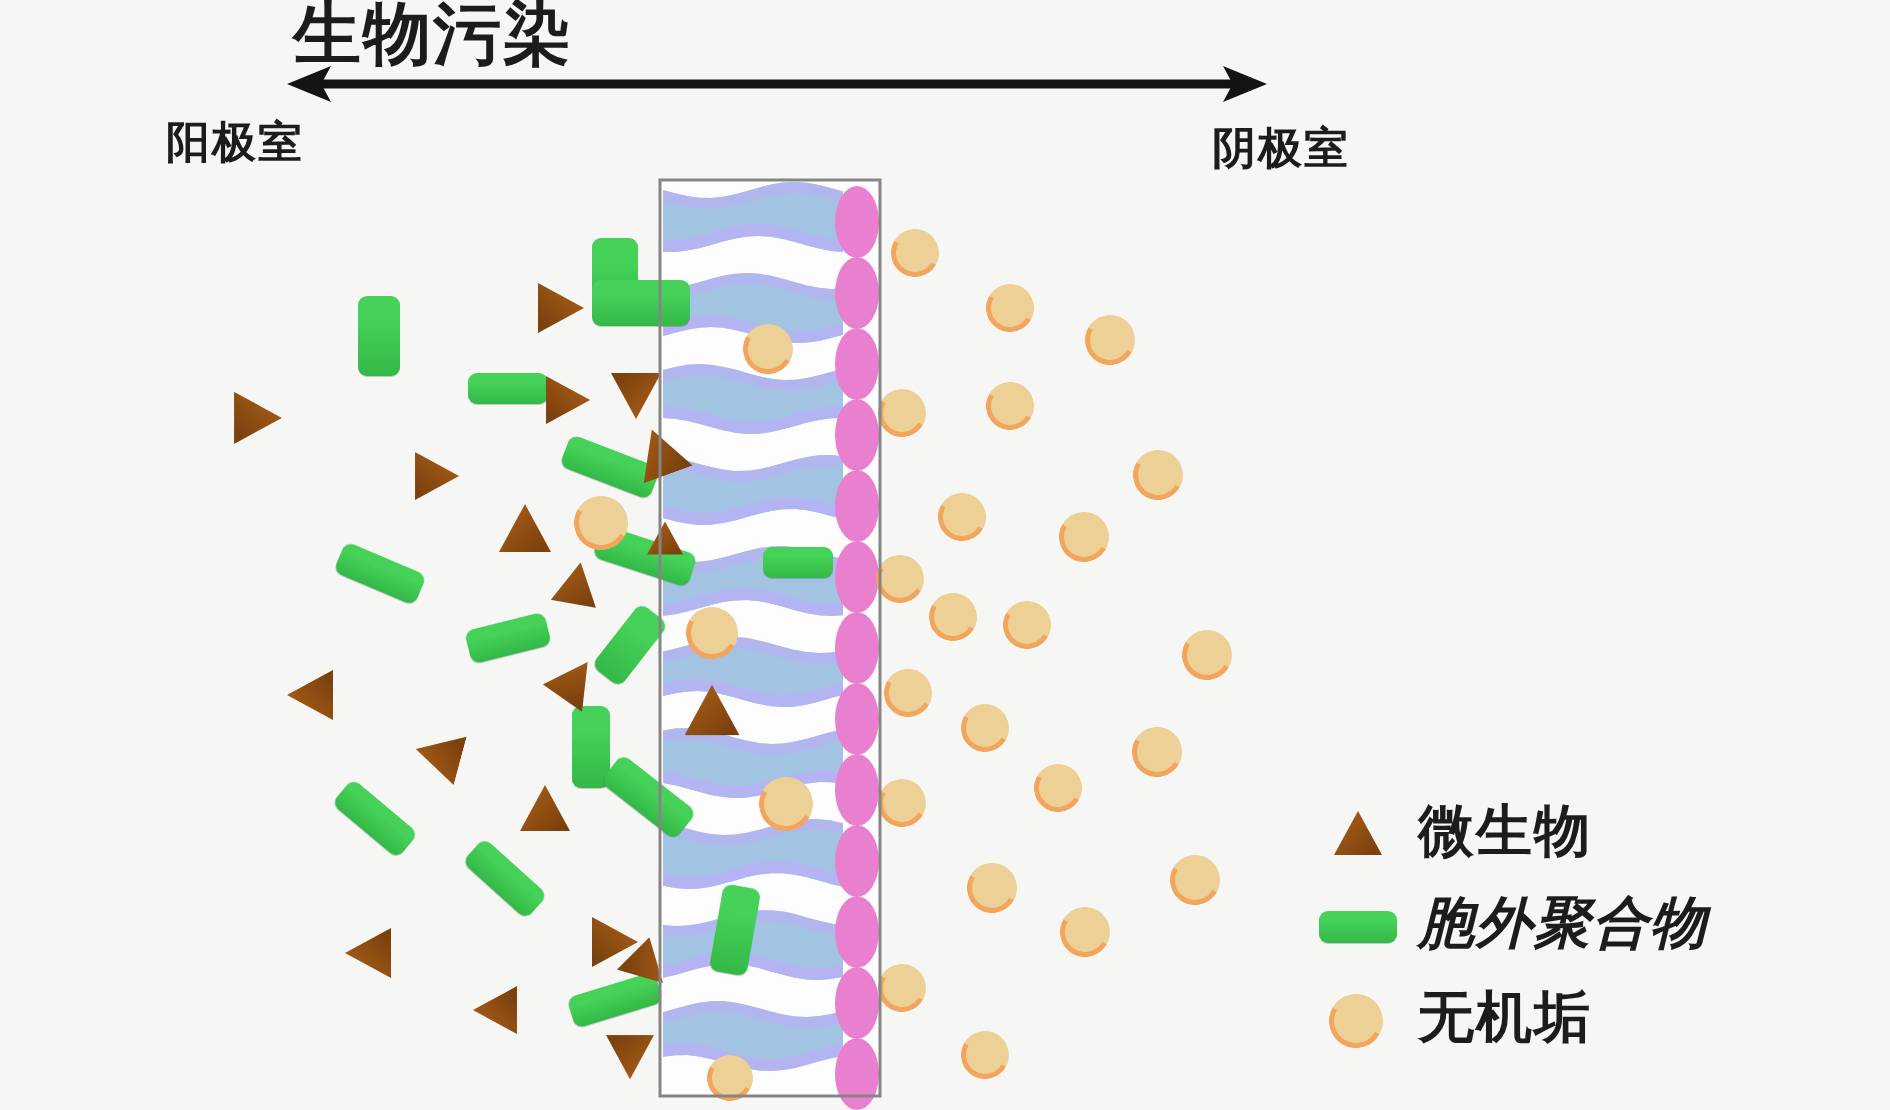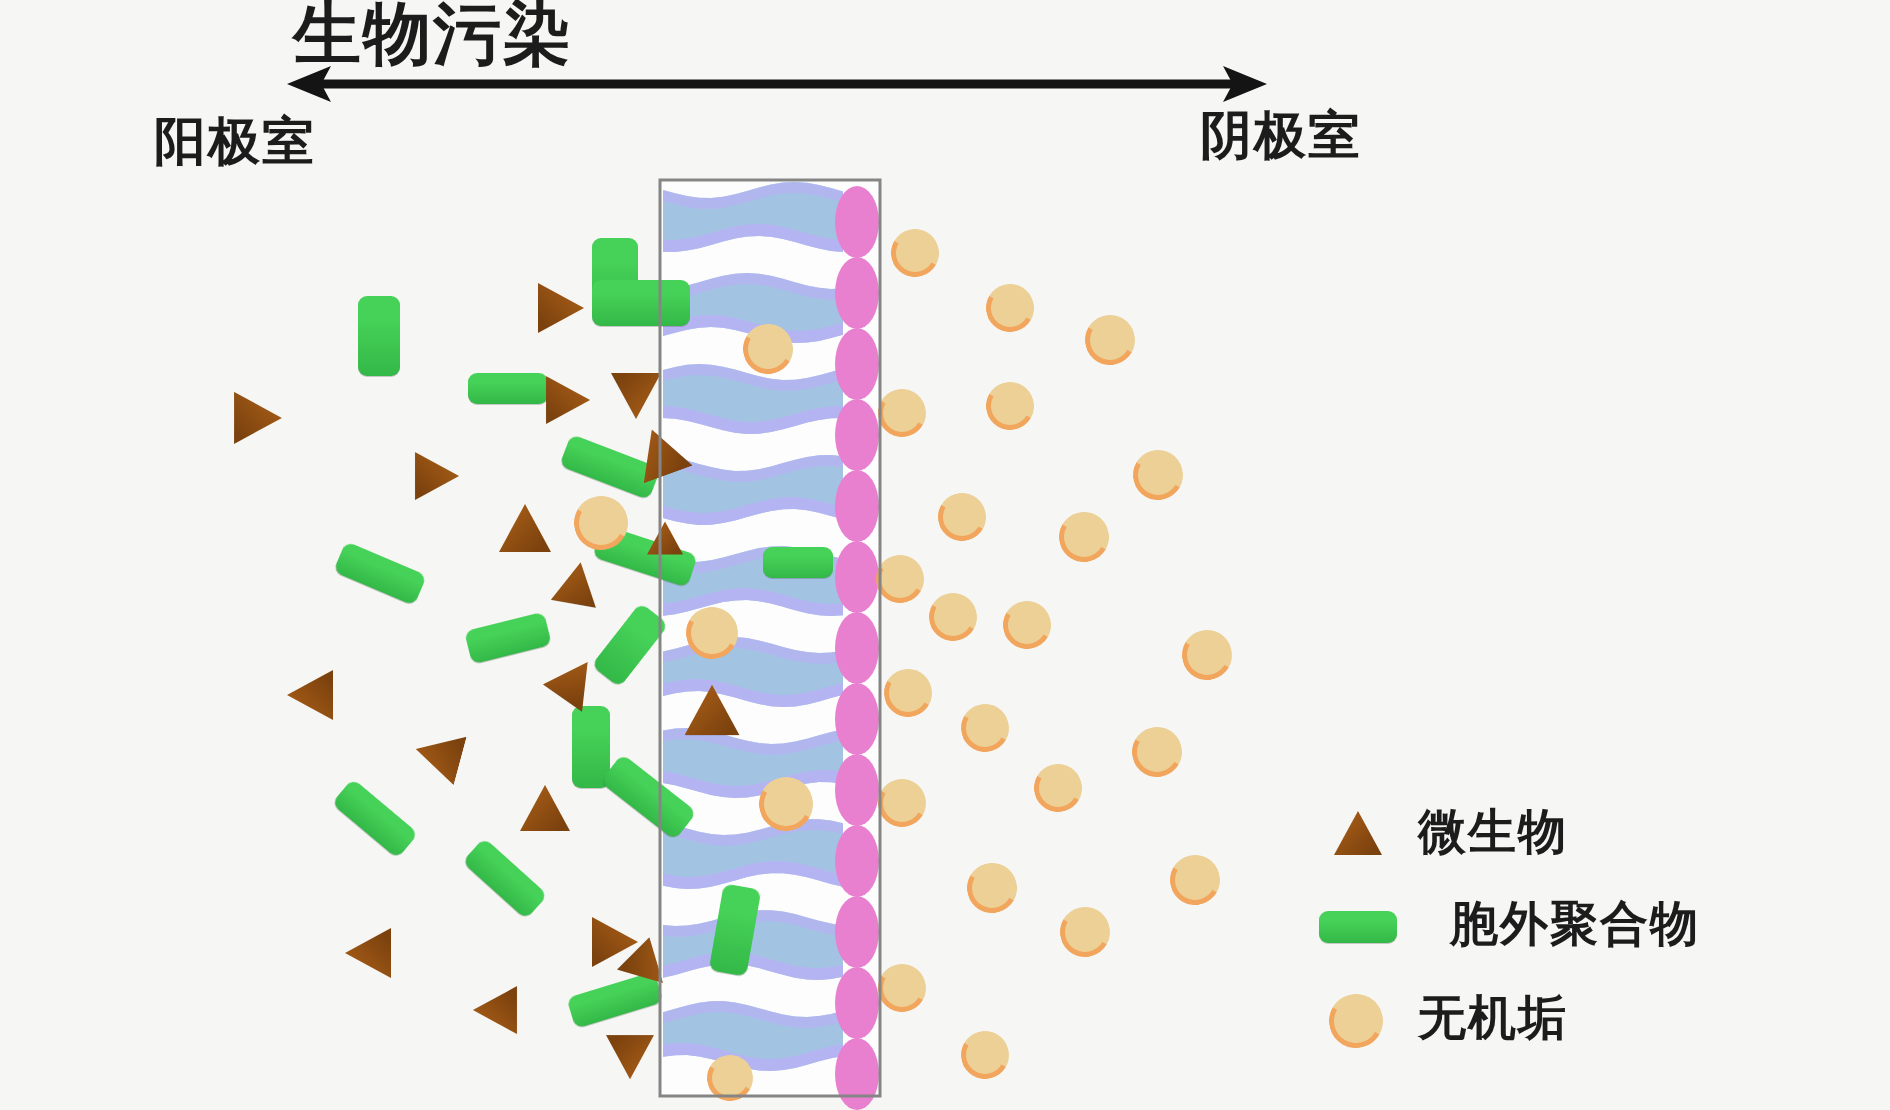--- a/index.html
+++ b/index.html
@@ -2,34 +2,34 @@
 <html><head>
 <meta charset="utf-8">
 <style>
   html,body{margin:0;padding:0;background:#f6f6f4;}
   #stage{position:relative;width:1890px;height:1110px;overflow:hidden;
          background:#f6f6f4;font-family:"Liberation Serif","DejaVu Serif",serif;color:#1c1c1c;}
   svg.layer{position:absolute;left:0;top:0;}
   .txt{position:absolute;transform:translate(-50%,-50%);white-space:nowrap;
        font-weight:600;letter-spacing:2px;}
   .top-label{font-size:68px;}
-  .zone-label{font-size:52px;}
+  .zone-label{font-size:44px;}
   #scatter{position:absolute;left:0;top:0;width:100%;height:100%;}
   .tri{position:absolute;transform-origin:center;
        clip-path:polygon(50% 0%,100% 100%,0% 100%);
        background:linear-gradient(135deg,#a25a16 20%,#7c420e 85%);
        filter:drop-shadow(1px 1px 0 rgba(50,50,50,.4));}
   .rod{position:absolute;border-radius:9px;
        background:linear-gradient(180deg,#46d158 30%,#33b847 100%);
        filter:drop-shadow(0 1px 0 rgba(60,60,60,.25));}
   .circ{position:absolute;border-radius:50%;box-sizing:border-box;
         background:#ecd095;border:5px solid transparent;
         border-bottom-color:#f2a55c;border-left-color:#f2a55c;
         transform:translate(-50%,-50%) rotate(-15deg) !important;}
-  .legend-label{position:absolute;transform:translate(0,-50%);font-size:48px;font-weight:600;letter-spacing:2px;}
+  .legend-label{position:absolute;transform:translate(0,-50%);font-size:56px;font-weight:600;letter-spacing:2px;}
 </style>
 </head>
 <body>
 
 <div id="stage">
 
   <svg class="layer" id="svg-under" width="1890" height="1110" viewBox="0 0 1890 1110">
       <rect x="660" y="180" width="220" height="916" fill="#fdfdfe"></rect>
       <path d="M663,190.0 L675,193.3 L687,196.1 L699,197.7 L711,197.9 L723,196.7 L735,194.2 L747,191.0 L759,187.6 L771,184.6 L783,182.6 L795,182.0 L807,182.8 L819,185.0 L831,188.0 L843,191.4 L843,252.0 L831,250.9 L819,248.6 L807,245.5 L795,242.1 L783,239.0 L771,236.8 L759,236.0 L747,236.6 L735,238.6 L723,241.5 L711,244.9 L699,248.2 L687,250.6 L675,251.9 L663,251.7 Z" fill="#a3c3e3"></path>
       <path d="M663,190.0 L675,193.3 L687,196.1 L699,197.7 L711,197.9 L723,196.7 L735,194.2 L747,191.0 L759,187.6 L771,184.6 L783,182.6 L795,182.0 L807,182.8 L819,185.0 L831,188.0 L843,191.4 L843,202.4 L831,199.0 L819,196.0 L807,193.8 L795,193.0 L783,193.6 L771,195.6 L759,198.6 L747,202.0 L735,205.2 L723,207.7 L711,208.9 L699,208.7 L687,207.1 L675,204.3 L663,201.0 Z" fill="#b8b1f4" opacity="0.65"></path>
@@ -144,24 +144,24 @@
   <svg class="layer" id="svg-over" width="1890" height="1110" viewBox="0 0 1890 1110">
       <rect x="660" y="180" width="220" height="916" fill="none" stroke="#858585" stroke-width="3"></rect>
       <line x1="319" y1="84" x2="1235" y2="84" stroke="#141414" stroke-width="9"></line>
       <path d="M287,84 L331,66 L321.32,84 L331,102 Z" fill="#141414"></path>
       <path d="M1267,84 L1223,66 L1232.68,84 L1223,102 Z" fill="#141414"></path>
     </svg>
 
   <div class="txt top-label" style="left:433px;top:34px;">生物污染</div>
 
   <div class="txt zone-label" style="left:235px;top:142px;">阳极室</div>
-  <div class="txt zone-label" style="left:1281px;top:136px;">阴极室</div>
+  <div class="txt zone-label" style="left:1281px;top:148px;">阴极室</div>
 
   <div id="legend">
     <div class="legend-label" style="left:1418px;top:832px;">微生物</div>
-    <div class="legend-label" style="left:1450px;top:924px;">胞外聚合物</div>
+    <div class="legend-label" style="left:1418px;top:924px;font-style:italic;">胞外聚合物</div>
     <div class="legend-label" style="left:1418px;top:1018px;">无机垢</div>
   <div class="tri" style="left: 1334px; top: 810.92px; width: 48px; height: 44.16px;"></div>
       <div class="rod" style="left: 1319px; top: 911px; width: 78px; height: 32px;"></div>
       <div class="circ" style="left: 1356px; top: 1021px; width: 54px; height: 54px;"></div>
     </div>
 
 </div>
 
 </body></html>

